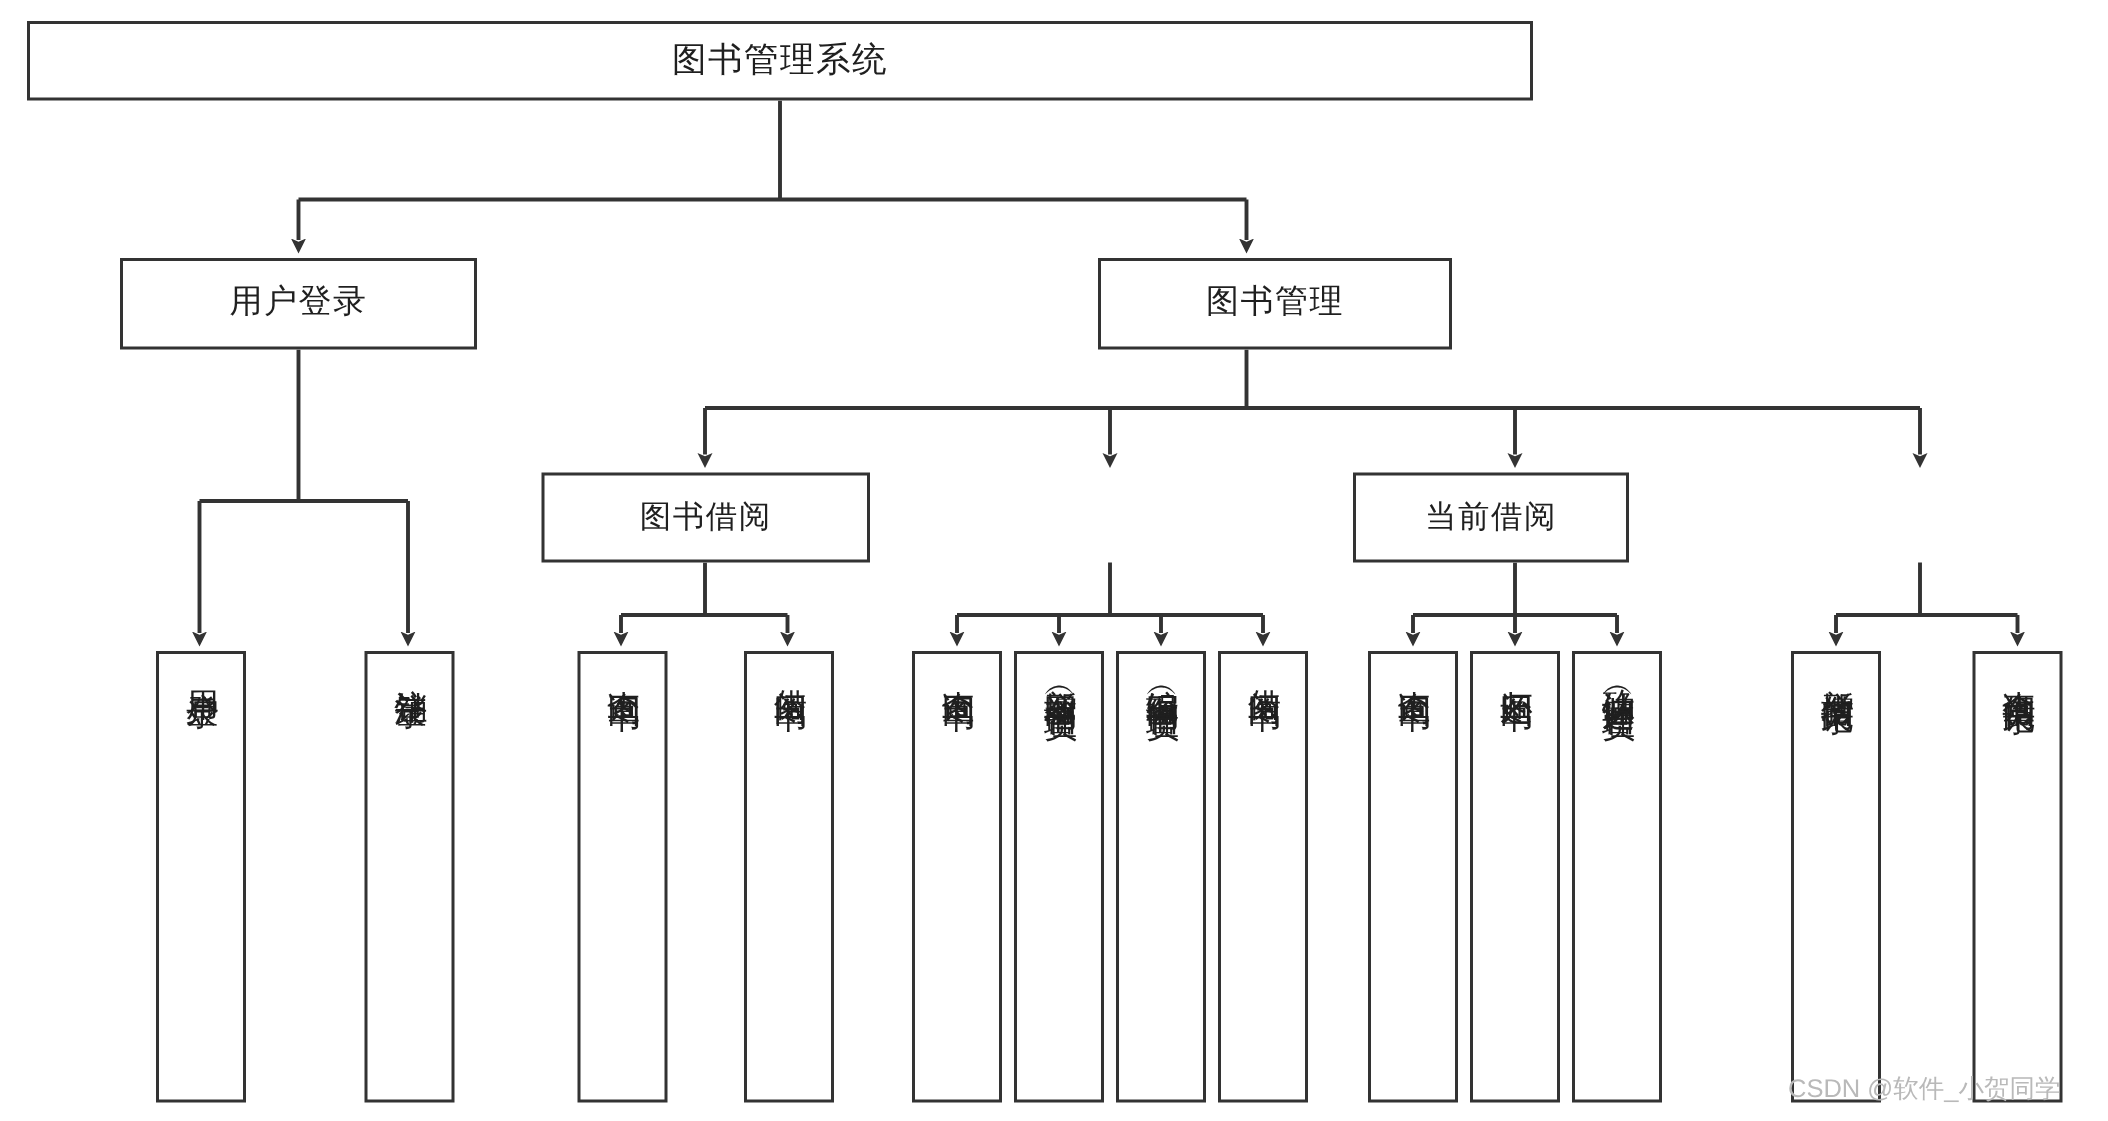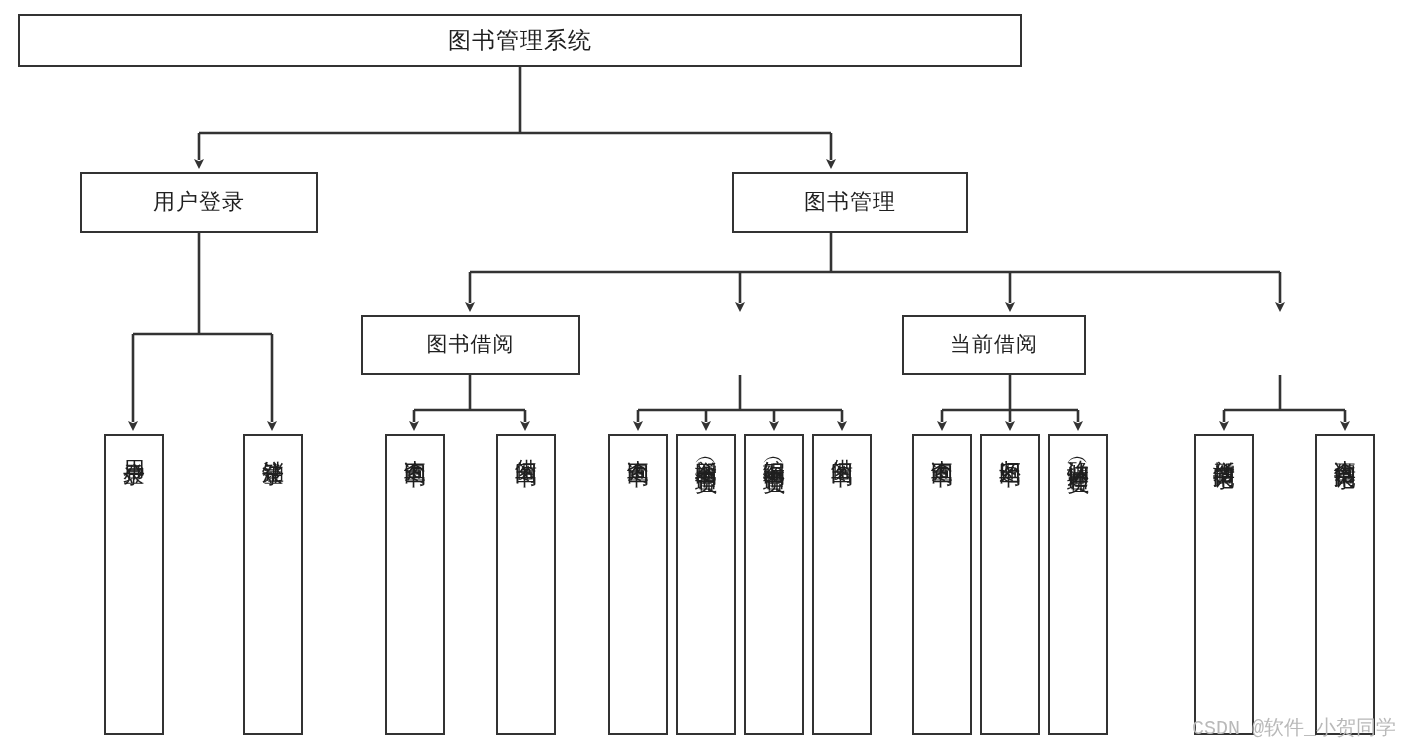--- a/index.html
+++ b/index.html
@@ -62,25 +62,25 @@
     white-space: normal;
     max-height: 285px;
   }
   .node.leaf.tall .label {
     max-height: 292px;
   }
   #watermark {
     position: absolute;
     left: 1192px;
     top: 714px;
-    font-size: 20px;
+    font-size: 17px;
     color: #b9b9b9;
     white-space: nowrap;
     z-index: 5;
-    font-family: Liberation Mono, monospace;
+    font-family: Liberation Sans, sans-serif;
   }
 </style>
 </head>
 <body>
 
 <div id="canvas">
 
   <svg id="edges" viewBox="0 0 1405 747">
     <defs>
       <marker id="arrow" markerWidth="12" markerHeight="12" refX="1" refY="5" orient="auto" markerUnits="userSpaceOnUse">

